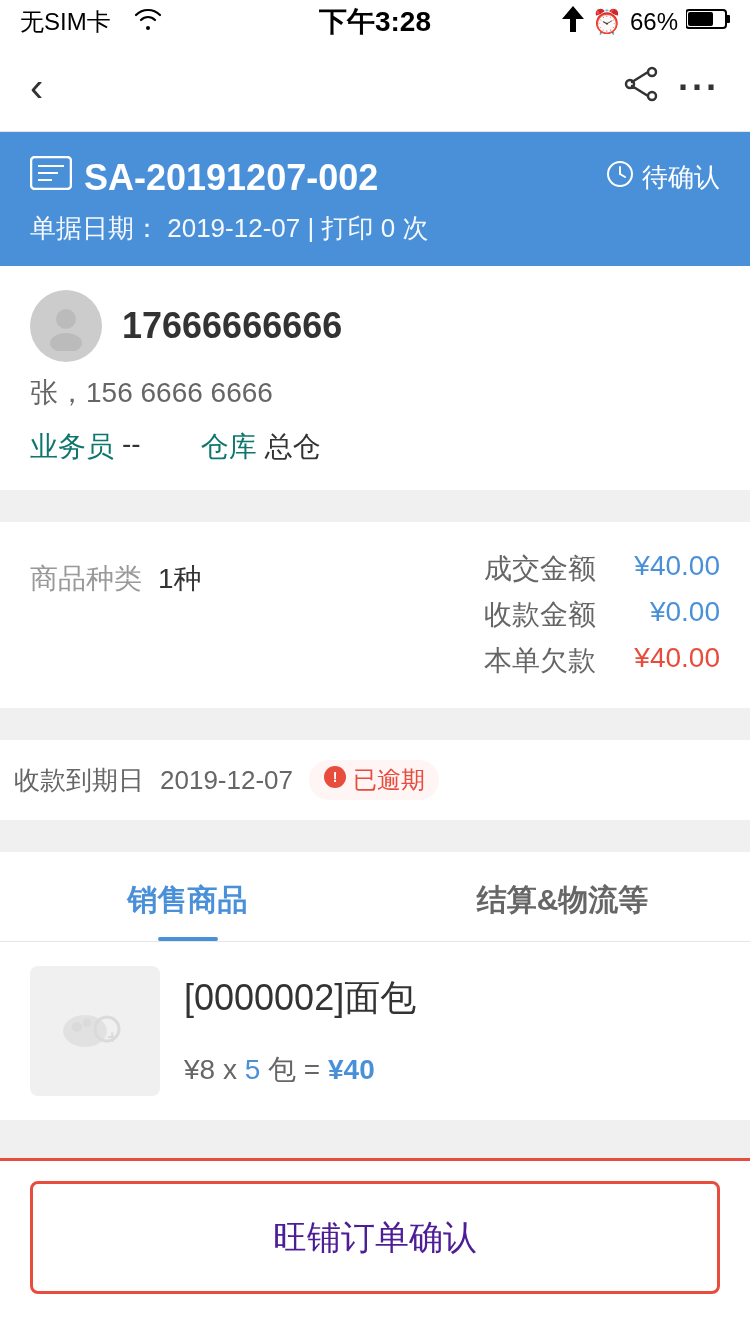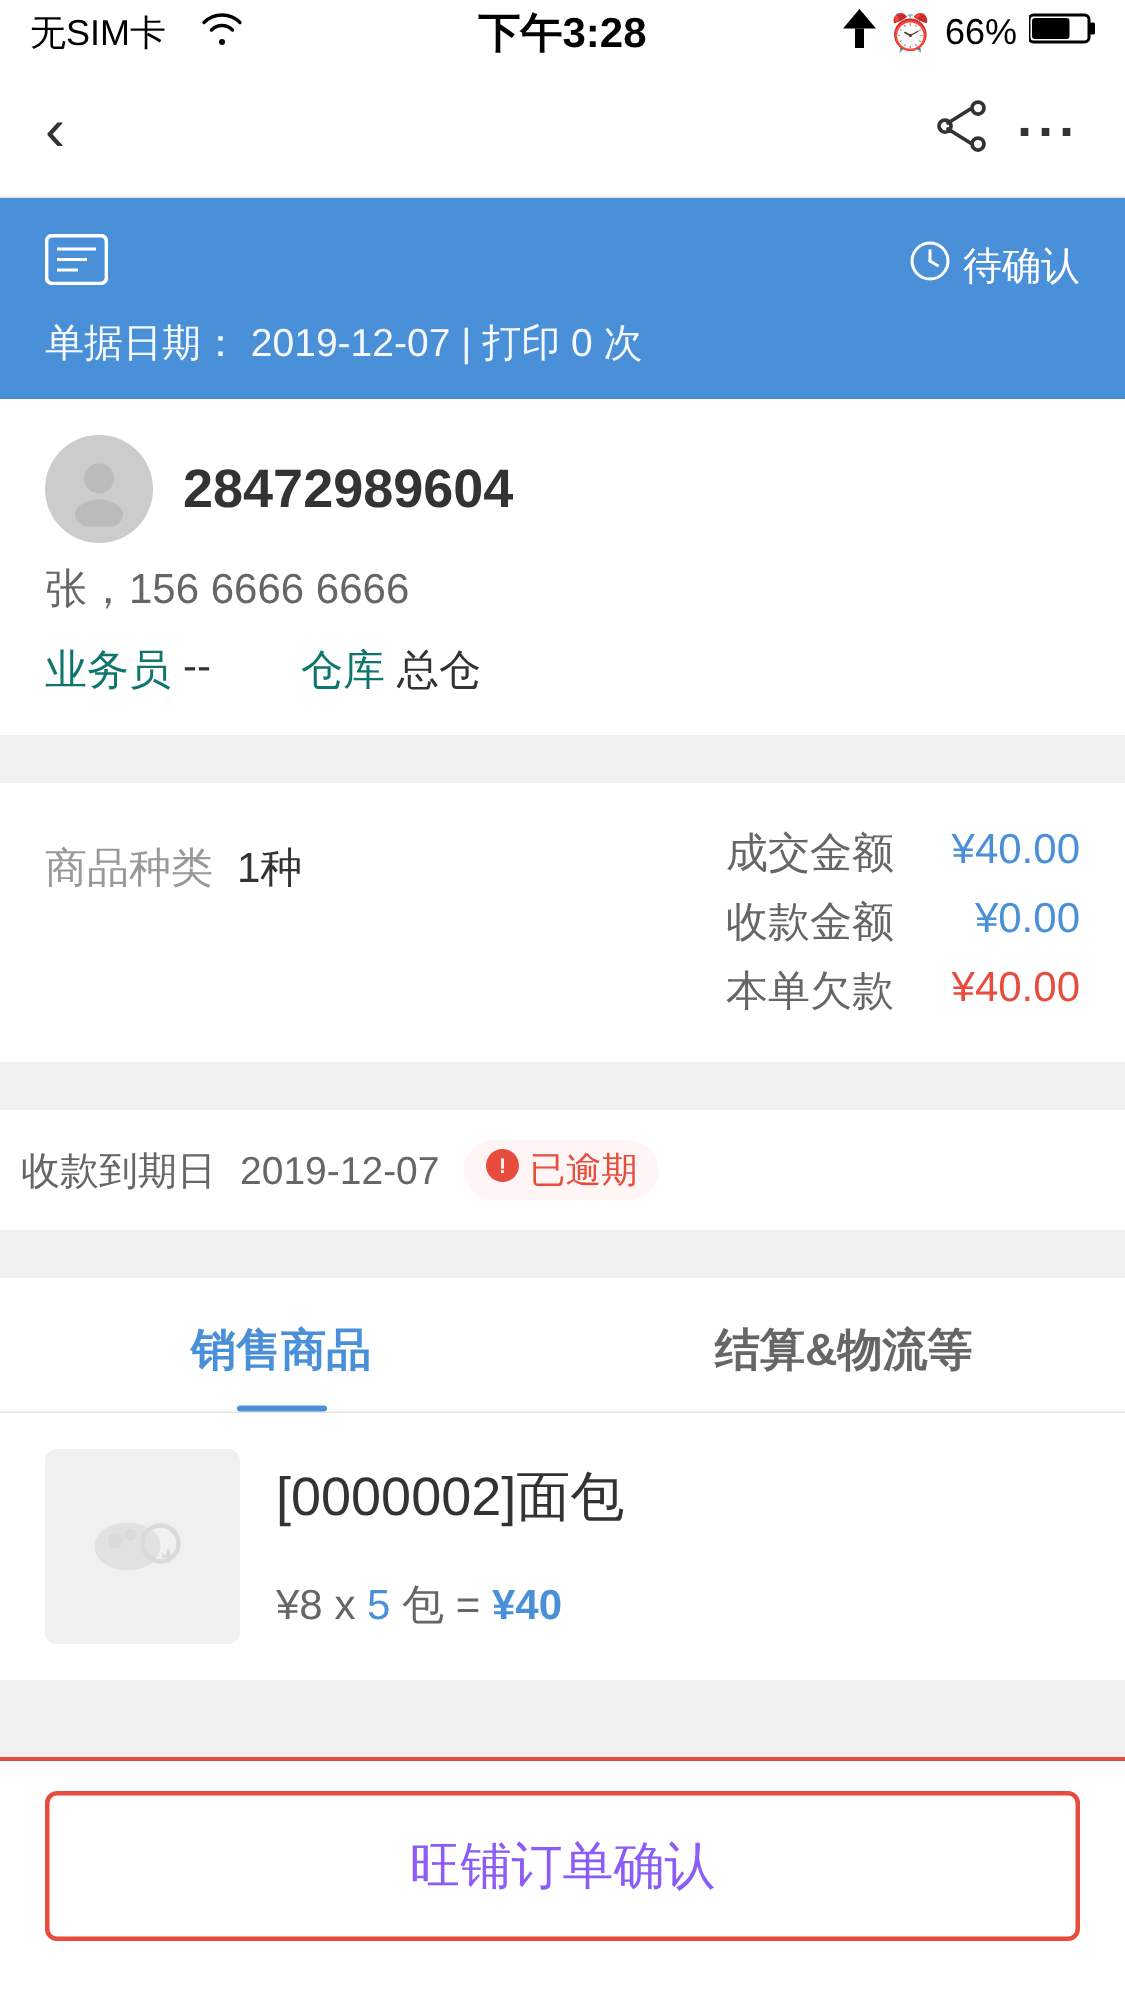--- a/index.html
+++ b/index.html
@@ -295,26 +295,26 @@
       position: fixed;
       bottom: 0;
       left: 0;
       width: 750px;
       background: #fff;
       padding: 20px 30px 40px;
       border-top: 3px solid #e74c3c;
     }
     .confirm-btn {
       width: 100%;
-      height: 100px;
+      height: 113px;
       background: #fff;
       border: 3px solid #e74c3c;
       border-radius: 8px;
       font-size: 34px;
-      color: #8b5cf6;
+      color: #4c1d95;
       cursor: pointer;
       display: flex;
       align-items: center;
       justify-content: center;
     }
 
     
     .divider {
       height: 16px;
       background: #f0f0f0;
@@ -372,20 +372,21 @@
   <div class="header-card-top">
     <div class="order-number">
       <span>
         <svg width="42" height="34" viewBox="0 0 42 34" fill="none">
           <rect x="1" y="1" width="40" height="32" rx="4" stroke="white" stroke-width="2.5"></rect>
           <line x1="8" y1="10" x2="34" y2="10" stroke="white" stroke-width="2"></line>
           <line x1="8" y1="17" x2="28" y2="17" stroke="white" stroke-width="2"></line>
           <line x1="8" y1="24" x2="22" y2="24" stroke="white" stroke-width="2"></line>
         </svg>
       </span>
+      <span>SA-20191207-002</span>
     </div>
     <div class="status-badge">
       <span>
         <svg width="28" height="28" viewBox="0 0 28 28" fill="none">
           <circle cx="14" cy="14" r="12" stroke="white" stroke-width="2"></circle>
           <line x1="14" y1="7" x2="14" y2="14" stroke="white" stroke-width="2" stroke-linecap="round"></line>
           <line x1="14" y1="14" x2="19" y2="17" stroke="white" stroke-width="2" stroke-linecap="round"></line>
         </svg>
       </span>
       <span>待确认</span>
@@ -401,21 +402,21 @@
 </div>
 
 <div class="customer-section">
   <div class="customer-top">
     <div class="avatar">
       <svg width="50" height="50" viewBox="0 0 50 50" fill="none">
         <circle cx="25" cy="18" r="10" fill="#bbb"></circle>
         <ellipse cx="25" cy="42" rx="16" ry="10" fill="#bbb"></ellipse>
       </svg>
     </div>
-    <span class="customer-name">28472989604</span>
+    <span class="customer-name">17666666666</span>
   </div>
   <div class="customer-info">张，156 6666 6666</div>
   <div class="customer-meta">
     <div class="meta-item">
       <span class="meta-label">业务员</span>
       <span class="meta-value">--</span>
     </div>
     <div class="meta-item">
       <span class="meta-label">仓库</span>
       <span class="meta-value">总仓</span>

